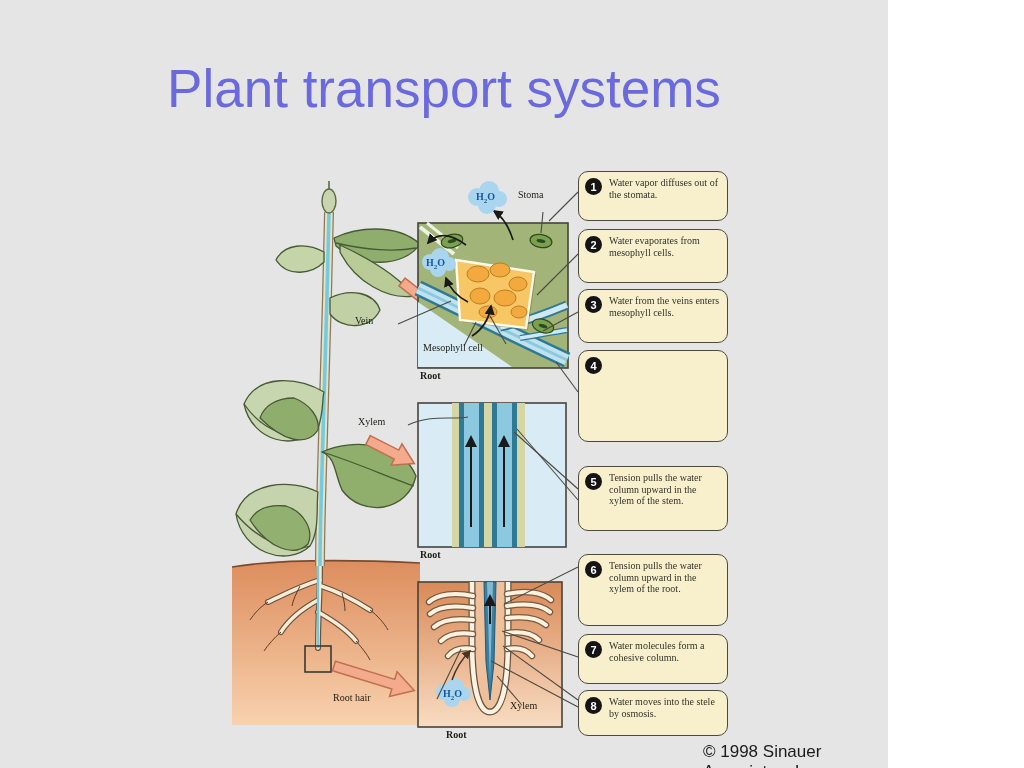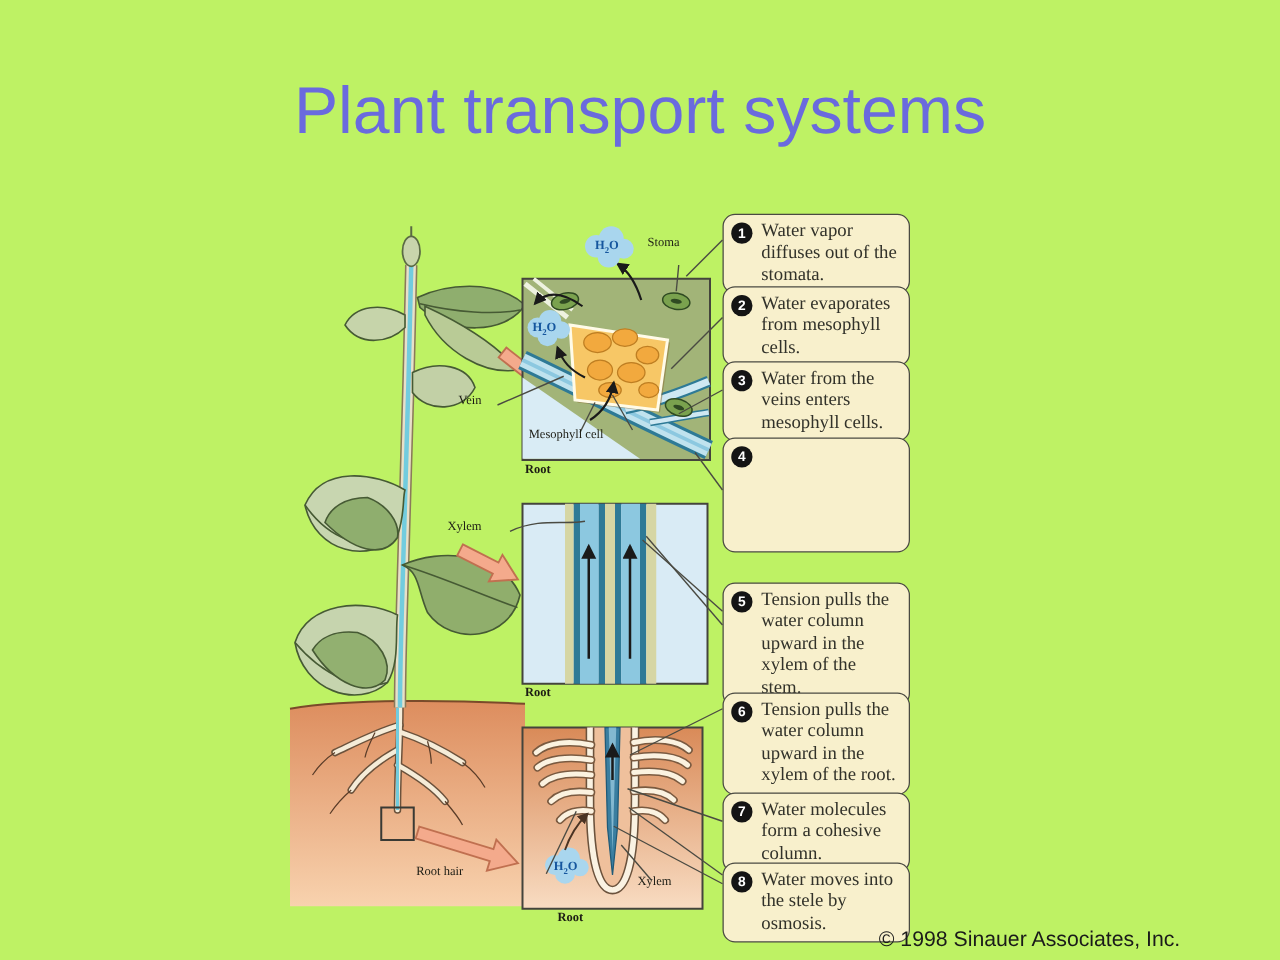--- a/index.html
+++ b/index.html
@@ -1,30 +1,30 @@
 <!DOCTYPE html>
 <html><head>
 <meta charset="utf-8">
 <style>
   html,body{margin:0;padding:0;background:#fff;}
-  #slide{position:relative;width:1024px;height:768px;background:#bef264;overflow:hidden;
+  #slide{position:relative;width:888px;height:768px;background:#e5e5e5;overflow:hidden;
          font-family:"Liberation Sans",sans-serif;}
   #title{position:absolute;top:58px;left:0;width:100%;text-align:center;
          font-size:53px;font-weight:400;color:#6a6ade;letter-spacing:0px;}
   #artwork{position:absolute;left:0;top:0;width:1024px;height:768px;}
   .flabel{position:absolute;font-family:Liberation Serif, serif;font-size:10px;color:#1c1c14;white-space:nowrap;}
   .flabel.bold{font-weight:bold;}
   .h2o{position:absolute;font-family:"Liberation Serif",serif;font-size:10px;font-weight:bold;color:#15569e;white-space:nowrap;}
   .h2o sub{font-size:7px;}
   .callout{position:absolute;left:578px;width:150px;box-sizing:border-box;
            background:#f8f0cc;border:1.6px solid #4a4a42;border-radius:10px;
            padding:5px 7px 5px 6px;display:flex;gap:7px;align-items:flex-start;}
   .callout .num{flex:0 0 auto;width:17px;height:17px;border-radius:50%;background:#141414;color:#fff;
            font-size:11px;font-weight:bold;display:flex;align-items:center;justify-content:center;margin-top:1px;}
-  .callout .ctext{font-family:"Liberation Serif",serif;font-size:15px;line-height:1.16;color:#32322a;}
+  .callout .ctext{font-family:"Liberation Serif",serif;font-size:10px;line-height:1.16;color:#32322a;}
   #copyright{position:absolute;left:703px;top:742px;font-size:17px;font-weight:normal;color:#1a1a1a;}
 </style>
 </head>
 <body>
 
 <div id="slide">
 
   <div id="title">Plant transport systems</div>
 
   <svg id="artwork" viewBox="0 0 1024 768">
@@ -245,21 +245,21 @@
       <line x1="437" y1="699" x2="461" y2="649"></line>
       <line x1="521" y1="704" x2="497" y2="676"></line>
     </g>
   </svg>
 
   <div class="h2o" style="left:476px;top:191px;"><span>H<sub>2</sub>O</span></div>
   <div class="h2o" style="left:426px;top:257px;"><span>H<sub>2</sub>O</span></div>
   <div class="h2o" style="left:443px;top:688px;"><span>H<sub>2</sub>O</span></div>
 
   <div class="flabel" style="left:518px;top:189px;">Stoma</div>
-  <div class="flabel" style="left:355px;top:315px;width:42px;text-align:center;">Vein</div>
+  <div class="flabel" style="left:355px;top:315px;width:42px;text-align:left;">Vein</div>
   <div class="flabel" style="left:423px;top:342px;">Mesophyll cell</div>
   <div class="flabel bold" style="left:420px;top:370px;">Root</div>
   <div class="flabel" style="left:358px;top:416px;">Xylem</div>
   <div class="flabel bold" style="left:420px;top:549px;">Root</div>
   <div class="flabel" style="left:333px;top:692px;">Root hair</div>
   <div class="flabel" style="left:510px;top:700px;">Xylem</div>
   <div class="flabel bold" style="left:420px;top:729px;margin-left:26px;">Root</div>
 
   <div class="callout" style="top:171px;min-height:50px;">
     <span class="num">1</span>

